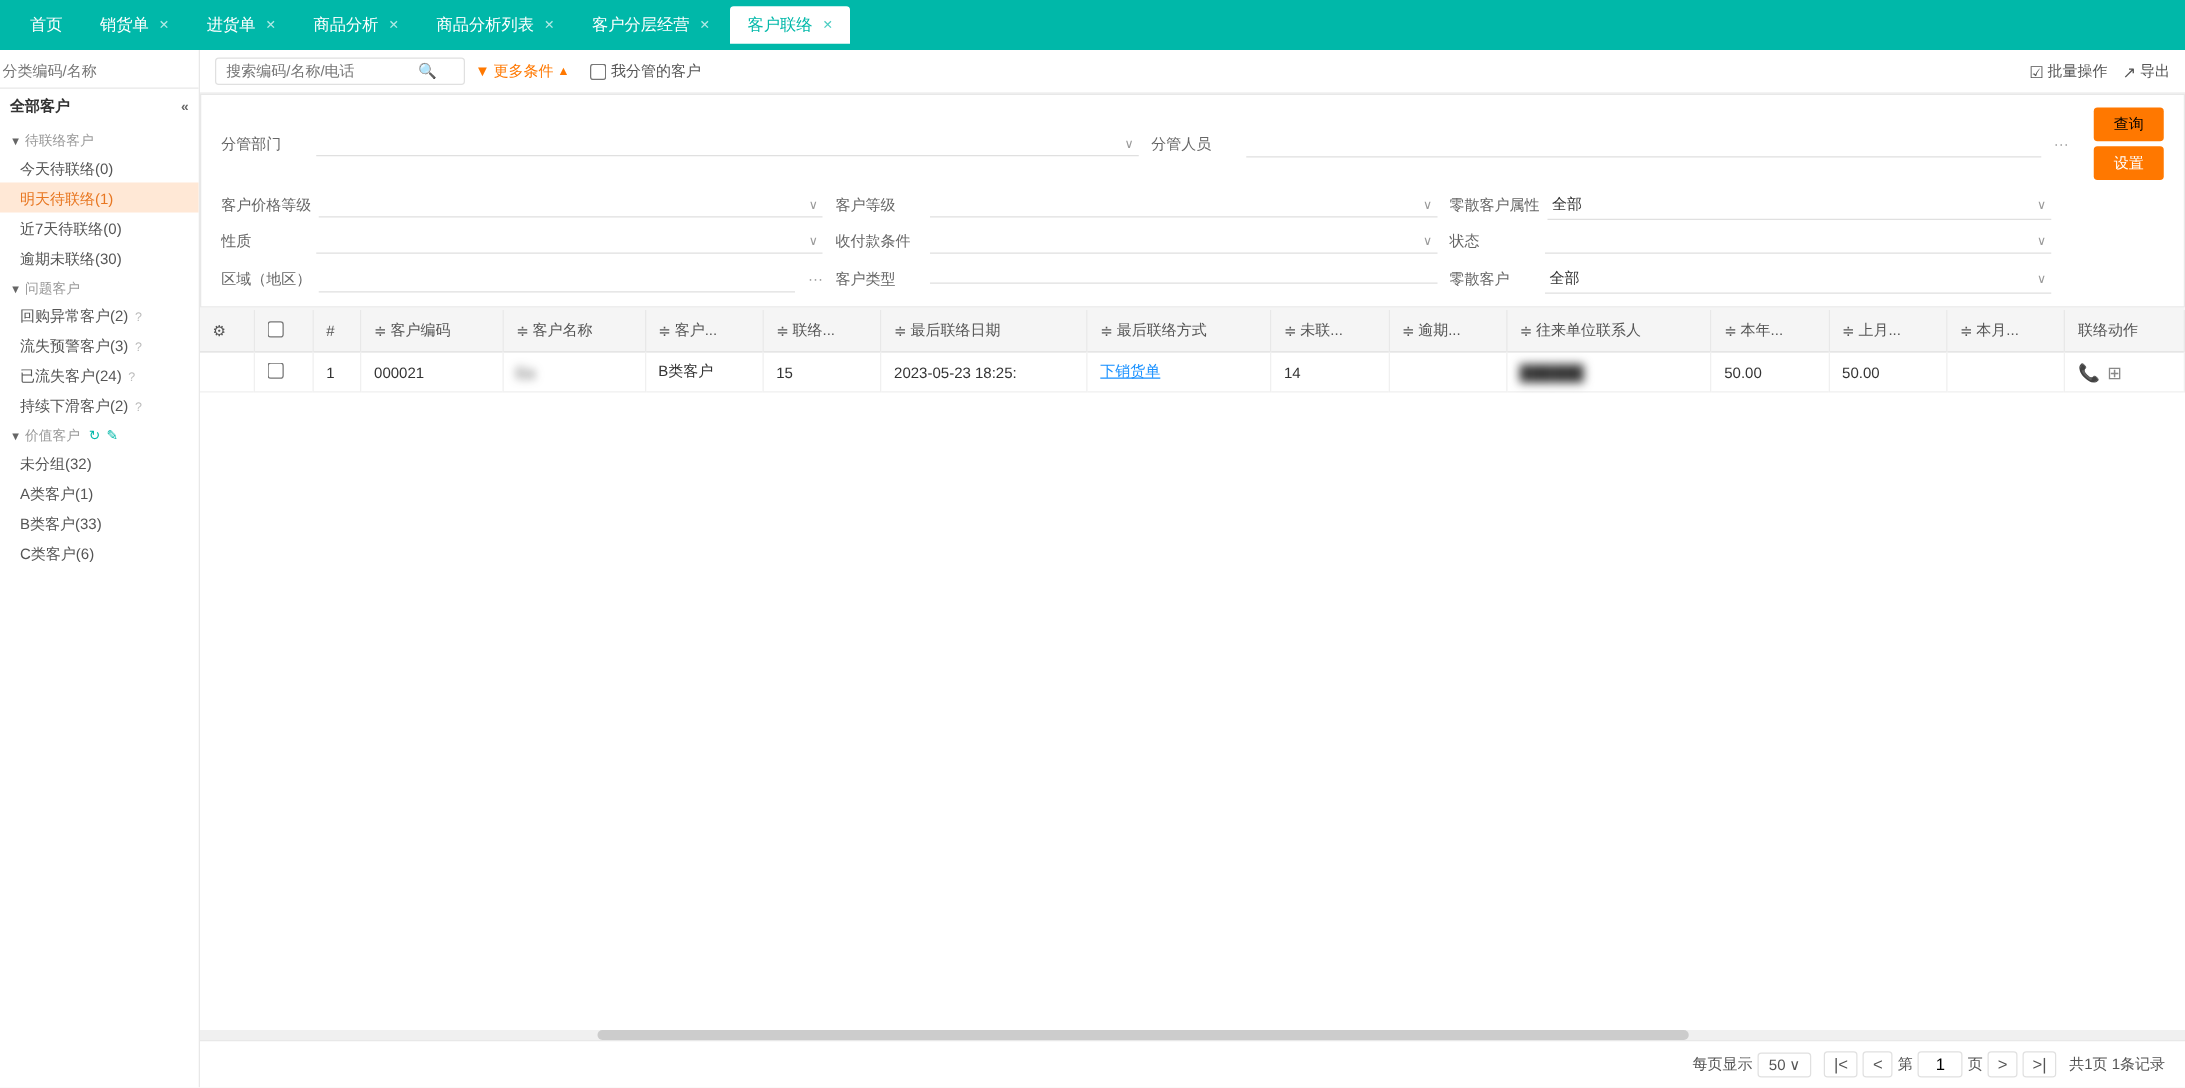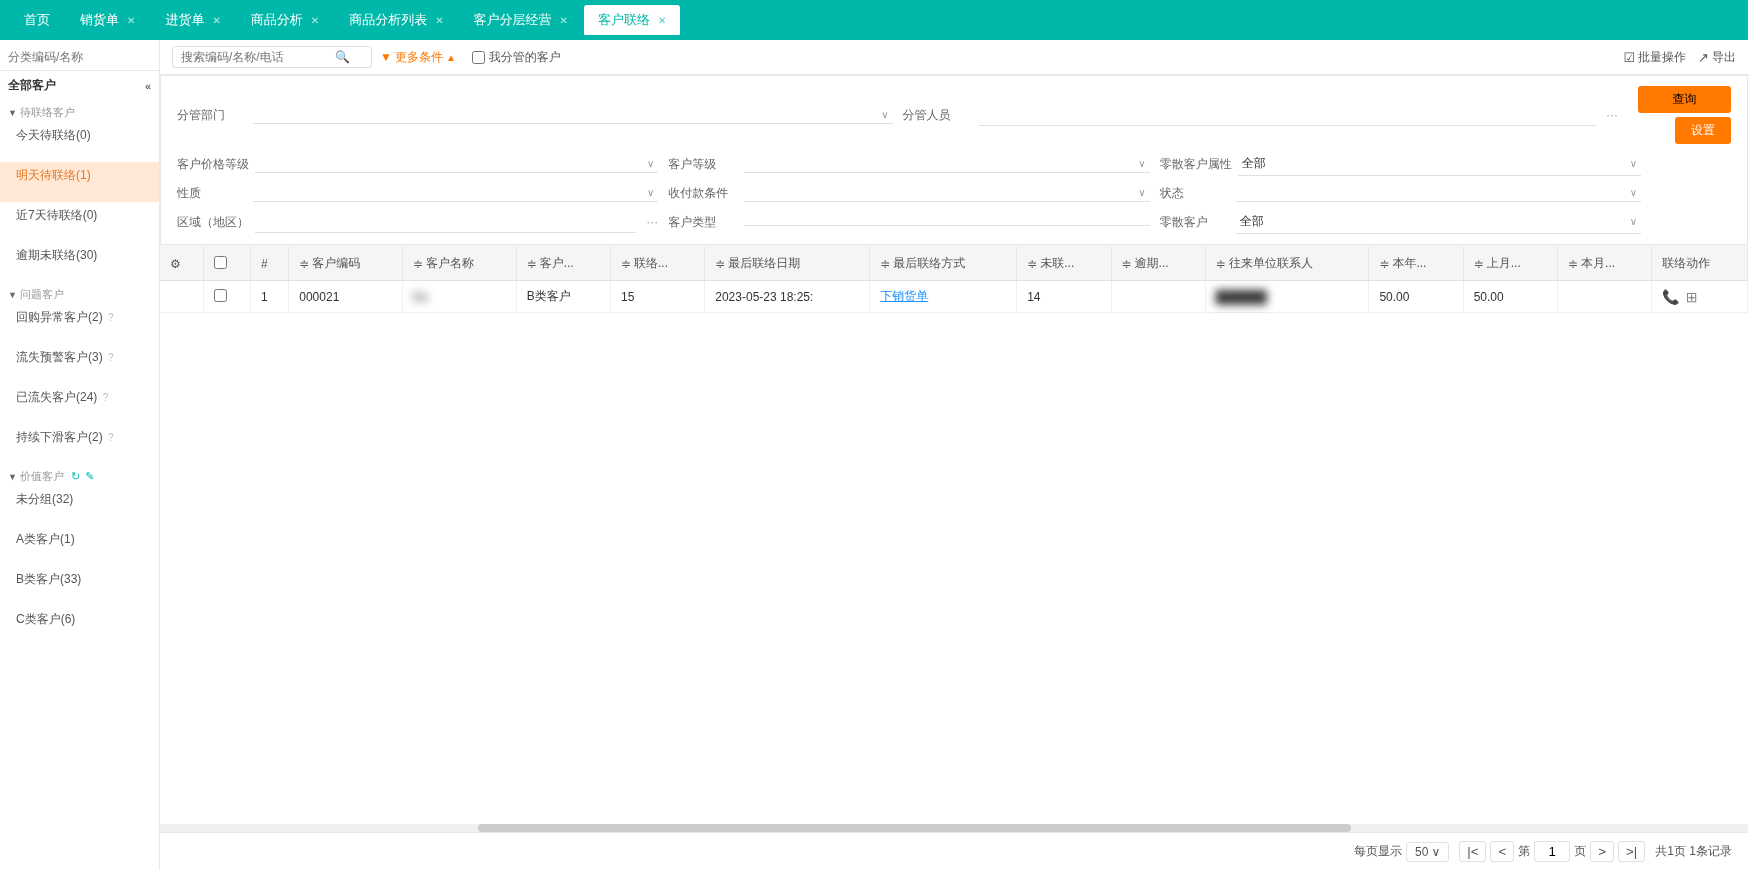--- a/index.html
+++ b/index.html
@@ -42,20 +42,21 @@
       flex-shrink: 0;
       overflow-y: auto;
       padding-top: 4px;
     }
     .sidebar-search {
       padding: 6px 8px;
       display: flex;
       align-items: center;
       gap: 4px;
       border-bottom: 1px solid #e8e8e8;
+      justify-content: center;
     }
     .sidebar-search input {
       flex: 1;
       border: none;
       outline: none;
       font-size: 12px;
       color: #999;
     }
     .sidebar-section-header {
       padding: 6px 8px;
@@ -70,21 +71,21 @@
     .sidebar-group-label {
       padding: 5px 8px 2px;
       color: #999;
       font-size: 11px;
       display: flex;
       align-items: center;
       gap: 3px;
     }
     .sidebar-group-label .triangle { font-size: 9px; color: #666; }
     .sidebar-item {
-      padding: 5px 8px 18px 16px;
+      padding: 5px 8px 2px 16px;
       cursor: pointer;
       color: #555;
       font-size: 12px;
     }
     .sidebar-item.active { background: #ffe8d6; color: #e87722; font-weight: normal; }
     .help-icon { color: #bbb; font-size: 10px; margin-left: 2px; }
 
     
     .content-area {
       flex: 1;
@@ -216,21 +217,20 @@
     }
     .btn-settings {
       background: #ff7800;
       color: #fff;
       border: none;
       padding: 5px 16px;
       border-radius: 3px;
       cursor: pointer;
       font-size: 12px;
       white-space: nowrap;
-      margin-left: 37px;
     }
 
     
     .table-container {
       flex: 1;
       overflow: auto;
       background: #fff;
       margin-top: 2px;
     }
     table {

